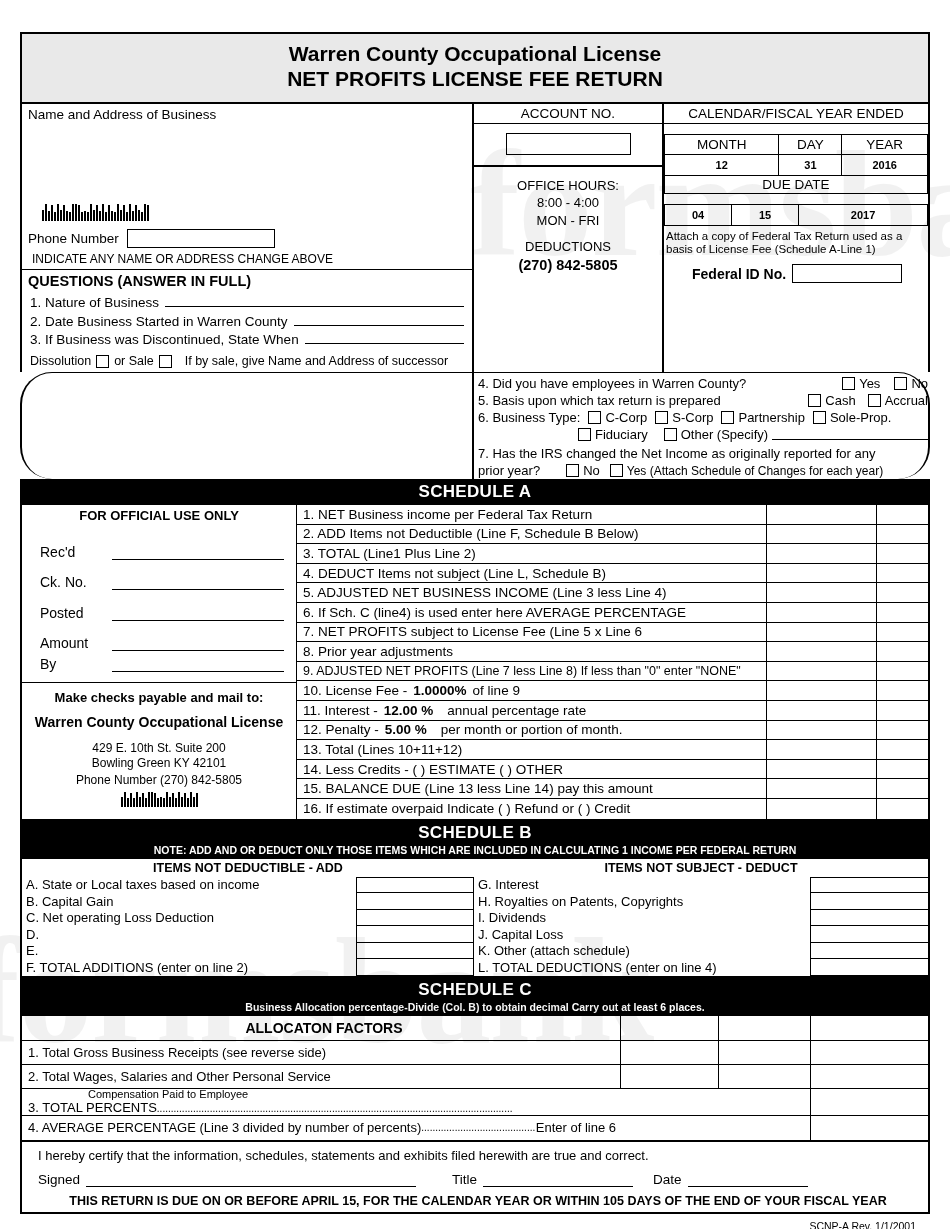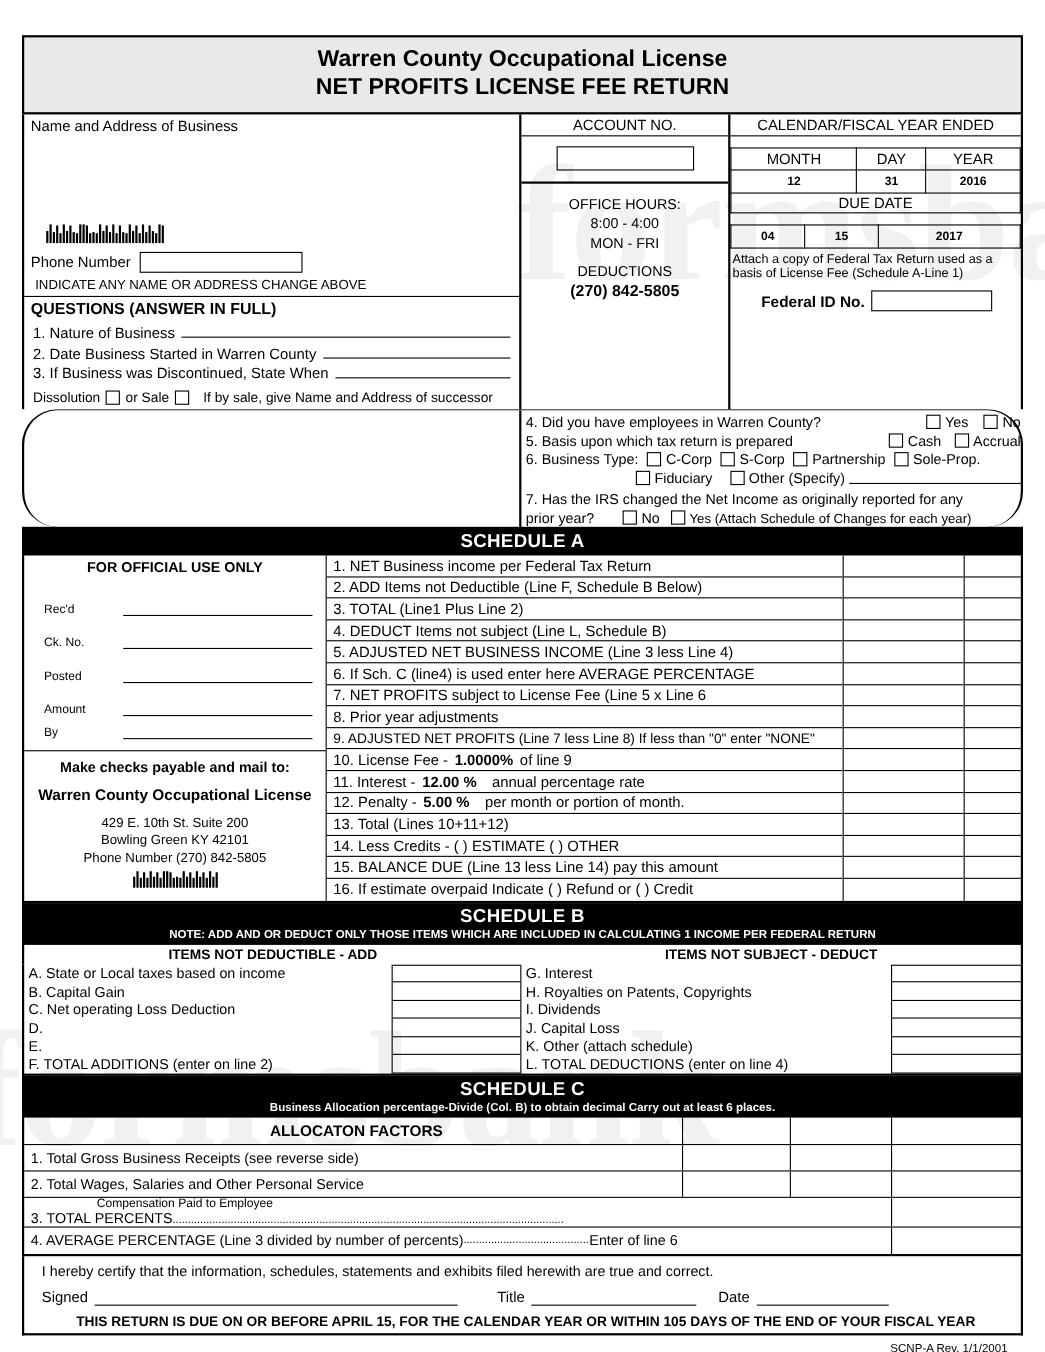--- a/index.html
+++ b/index.html
@@ -88,21 +88,21 @@
   .band {
     background:#000; color:#fff; text-align:center;
     font-weight:bold; border-left:2px solid #000; border-right:2px solid #000;
   }
   .band .t { font-size:17px; padding:2px 0 0 0; letter-spacing:.3px; }
   .band .s { font-size:10.5px; padding:1px 0 3px 0; font-weight:bold; }
 
   .schA { display:flex; border:2px solid #000; border-top:none; }
   .offbox { width:275px; border-right:1.5px solid #000; }
   .off-title { text-align:center; font-size:13px; font-weight:bold; padding:3px 0 6px 0; }
-  .off-row { display:flex; align-items:flex-end; font-size:11px; padding:0 12px 0 18px; height:30.5px; }
+  .off-row { display:flex; align-items:flex-end; font-size:14px; padding:0 12px 0 18px; height:30.5px; }
   .off-row .k { width:72px; }
   .off-row .v { flex:1; border-bottom:1.6px solid #000; height:17px; }
   .mail { border-top:1.5px solid #000; text-align:center; padding:7px 4px 6px 4px; }
   .mail .m1 { font-size:13px; font-weight:bold; }
   .mail .m2 { font-size:14px; font-weight:bold; padding-top:9px; }
   .mail .m3 { font-size:12px; line-height:1.25; padding-top:11px; }
   .mail .bc { height:15px; margin:4px auto 0 auto; display:flex; align-items:flex-end; justify-content:center; gap:1px; }
   .mail .bc i { display:block; width:2px; background:#000; }
 
   .lines { flex:1; display:flex; }

